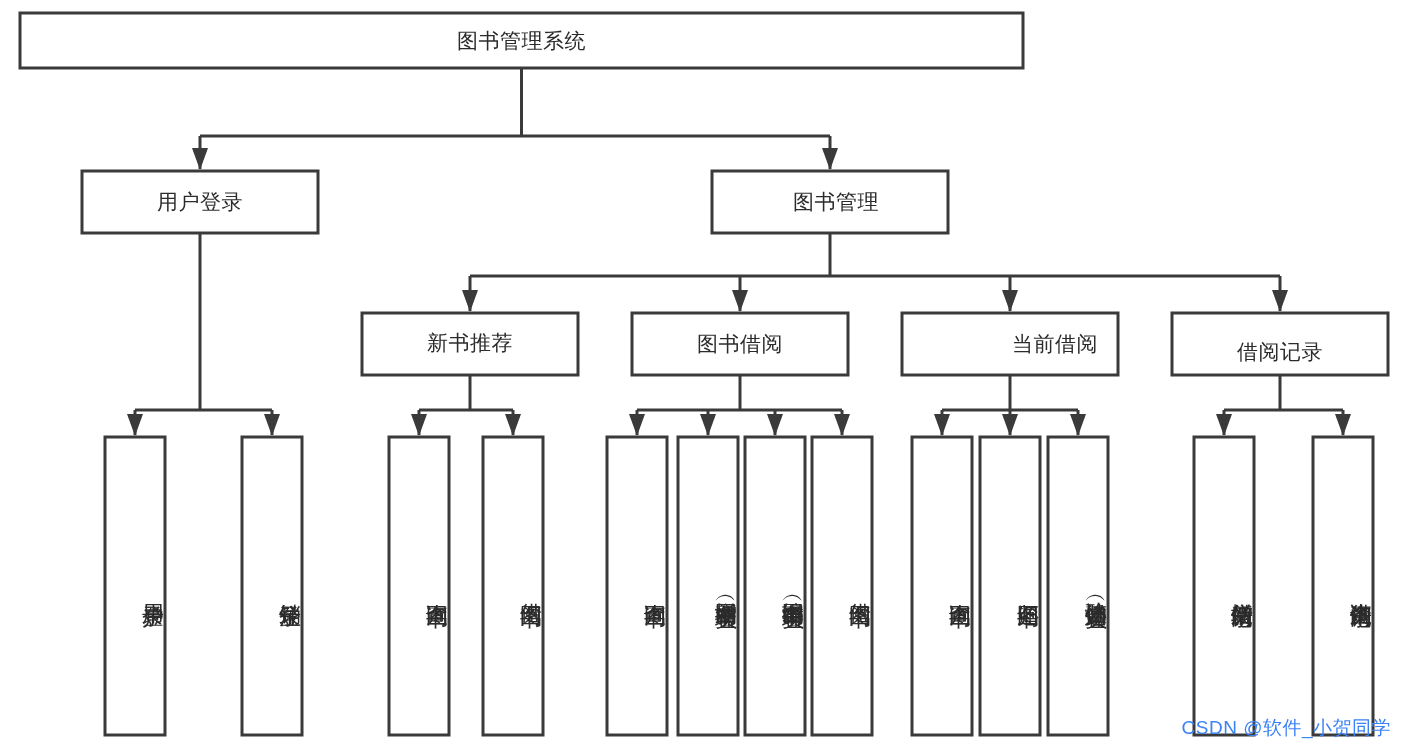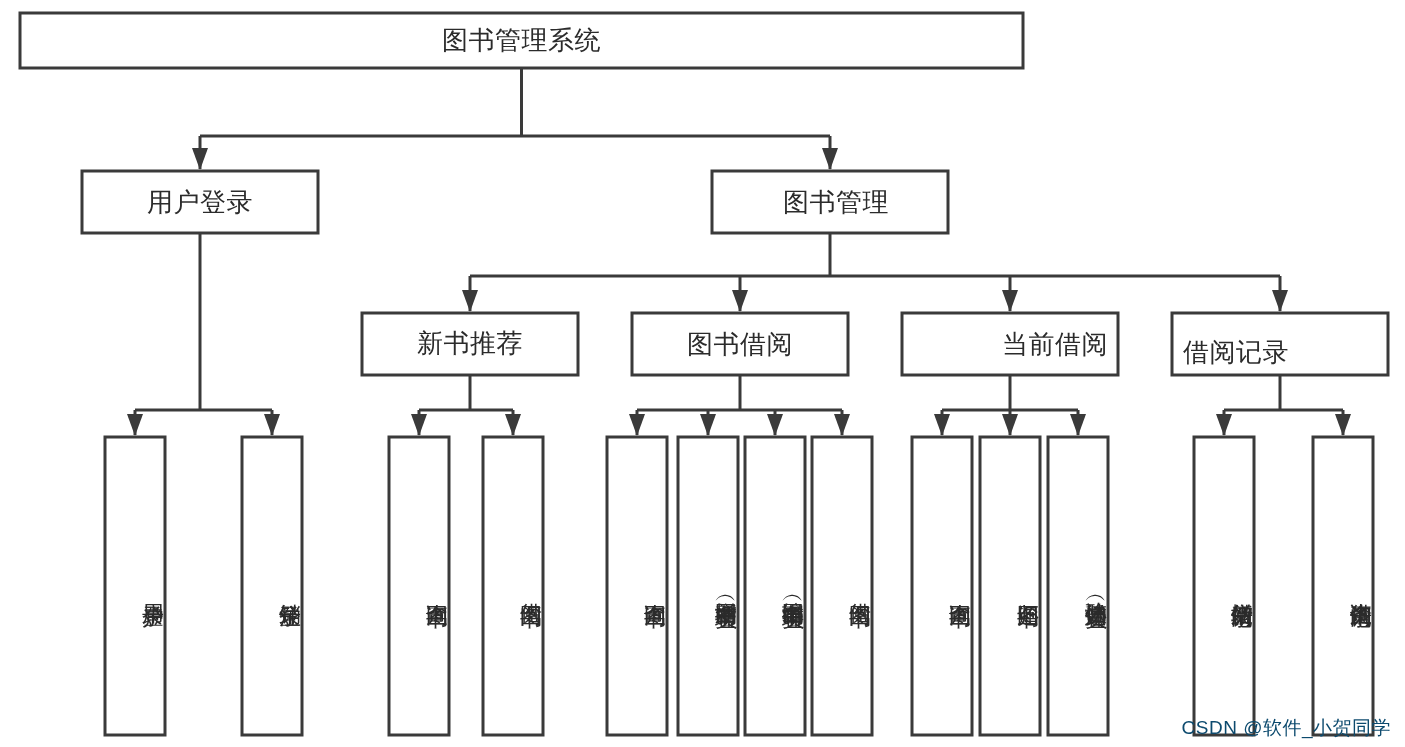--- a/index.html
+++ b/index.html
@@ -43,41 +43,41 @@
     position: absolute;
     display: flex;
     align-items: center;
     justify-content: center;
     color: #2b2b2b;
     font-family: "Liberation Sans", "DejaVu Sans", sans-serif;
     pointer-events: none;
     box-sizing: border-box;
   }
   .node-label.horiz {
-    font-size: 26px;
+    font-size: 21px;
     line-height: 1.1;
     letter-spacing: 0.5px;
     white-space: nowrap;
   }
   .node-label.vert {
     writing-mode: vertical-rl;
     text-orientation: upright;
     font-size: 22px;
     line-height: 1.12;
     letter-spacing: 1px;
     align-items: flex-start;
     justify-content: center;
     padding-top: 4px;
   }
   .watermark {
     position: absolute;
     right: 14px;
     bottom: 6px;
     font-size: 19px;
-    color: #0c4a6e;
+    color: #3b82f6;
     font-family: "Liberation Sans", "DejaVu Sans", sans-serif;
     white-space: nowrap;
     letter-spacing: 0.5px;
   }
 </style>
 </head>
 <body>
 
 <div id="diagram-root">
 
@@ -162,21 +162,21 @@
 
   <div id="labels-layer">
       <div class="node-label horiz" style="left: 20px; top: 13px; width: 1003px; height: 55px;">图书管理系统</div>
       <div class="node-label horiz" style="left: 82px; top: 171px; width: 236px; height: 62px;">用户登录</div>
       <div class="node-label horiz" style="left: 712px; top: 171px; width: 248px; height: 62px;">图书管理</div>
       <div class="node-label vert" style="left: 105px; top: 437px; width: 60px; height: 298px;">用户登录</div>
       <div class="node-label vert" style="left: 242px; top: 437px; width: 60px; height: 298px;">注销登录</div>
       <div class="node-label horiz" style="left: 362px; top: 313px; width: 216px; height: 60px;">新书推荐</div>
       <div class="node-label horiz" style="left: 632px; top: 313px; width: 216px; height: 62px;">图书借阅</div>
       <div class="node-label horiz" style="left: 902px; top: 313px; width: 216px; height: 62px; margin-left: 45px;">当前借阅</div>
-      <div class="node-label horiz" style="left: 1128px; top: 313px; width: 216px; height: 78px;">借阅记录</div>
+      <div class="node-label horiz" style="left: 1172px; top: 313px; width: 216px; height: 78px;">借阅记录</div>
       <div class="node-label vert" style="left: 389px; top: 437px; width: 60px; height: 298px;">查询图书</div>
       <div class="node-label vert" style="left: 483px; top: 437px; width: 60px; height: 298px;">借阅图书</div>
       <div class="node-label vert" style="left: 607px; top: 437px; width: 60px; height: 298px;">查询图书</div>
       <div class="node-label vert" style="left: 678px; top: 437px; width: 60px; height: 298px;">新增图书（管理员）</div>
       <div class="node-label vert" style="left: 745px; top: 437px; width: 60px; height: 298px;">编辑图书（管理员）</div>
       <div class="node-label vert" style="left: 812px; top: 437px; width: 60px; height: 298px;">借阅图书</div>
       <div class="node-label vert" style="left: 912px; top: 437px; width: 60px; height: 298px;">查询图书</div>
       <div class="node-label vert" style="left: 980px; top: 437px; width: 60px; height: 298px;">归还图书</div>
       <div class="node-label vert" style="left: 1048px; top: 437px; width: 60px; height: 298px;">确认归还（管理员）</div>
       <div class="node-label vert" style="left: 1194px; top: 437px; width: 60px; height: 298px;">新增借阅记录</div>

